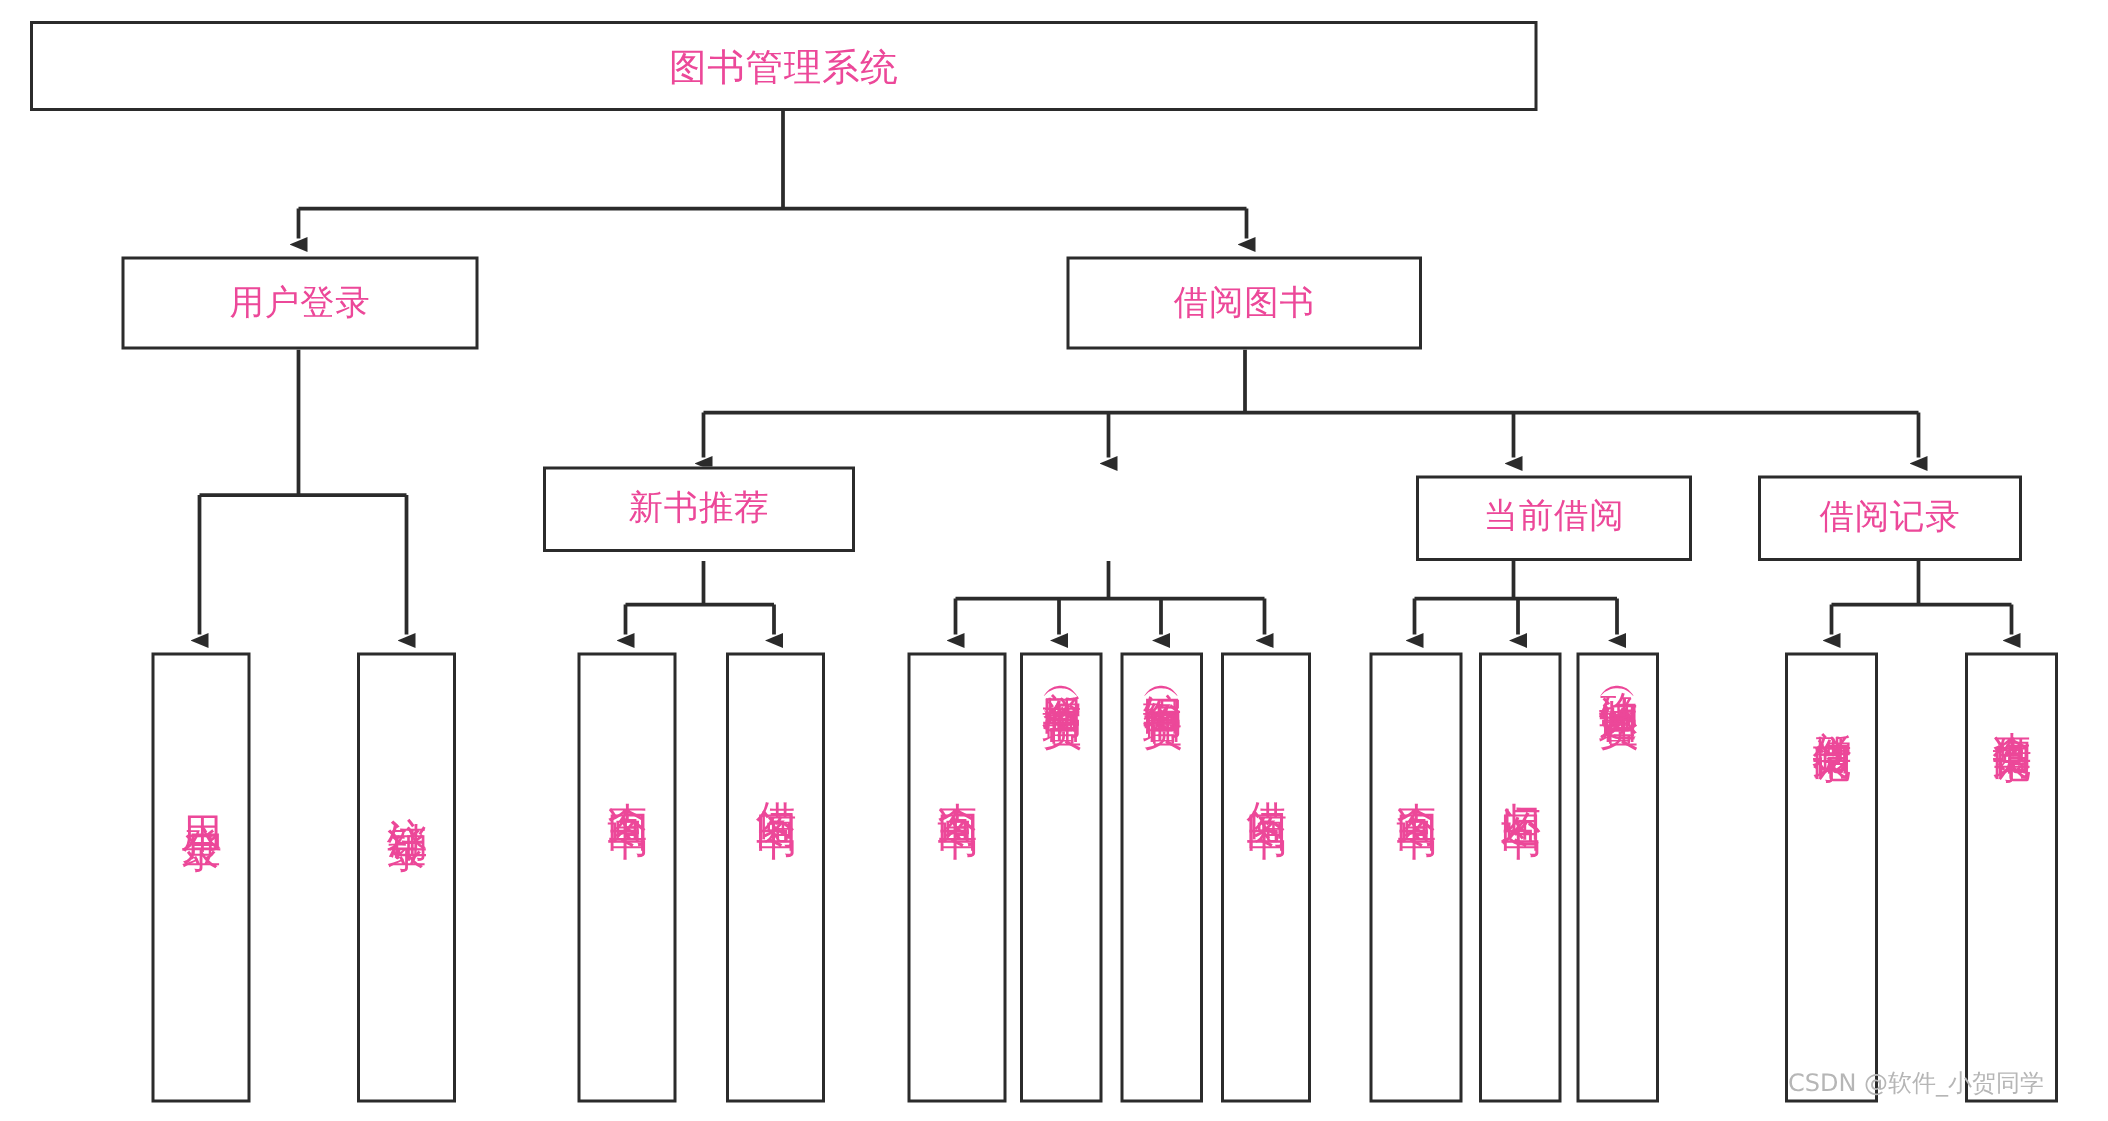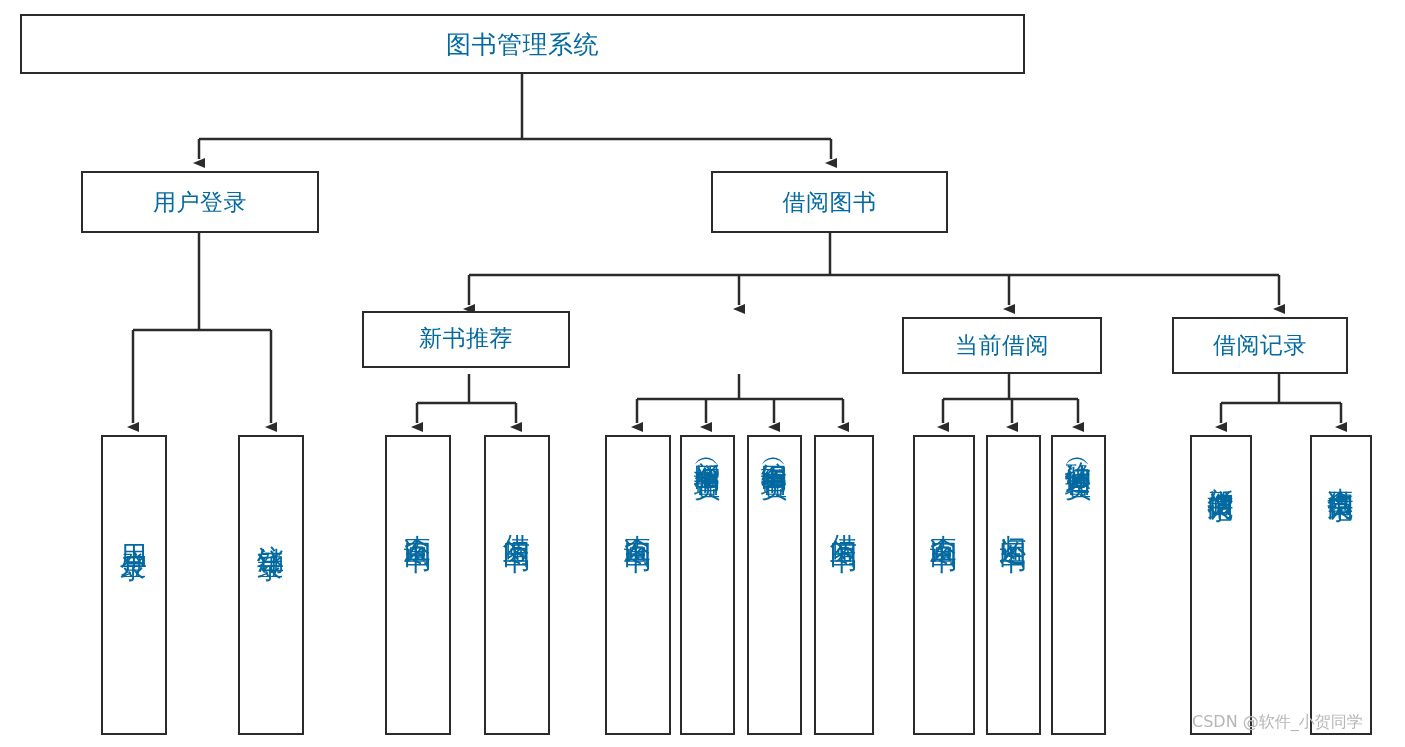--- a/index.html
+++ b/index.html
@@ -24,21 +24,21 @@
     pointer-events: none;
   }
   .node {
     position: absolute;
     box-sizing: border-box;
     border: 2.5px solid #2b2b2b;
     background: #ffffff;
     display: flex;
     align-items: center;
     justify-content: center;
-    color: #0369a1;
+    color: #ec4899;
   }
   .node .label {
     display: block;
     text-align: center;
     line-height: 1.08;
     letter-spacing: 0.5px;
   }
   
   .node.horiz .label {
     font-size: 24px;
@@ -139,21 +139,21 @@
   <div class="node horiz mid" style="left:81px; top:171px; width:238px; height:62px;">
     <span class="label">用户登录</span>
   </div>
   <div class="node horiz mid" style="left:711px; top:171px; width:237px; height:62px;">
     <span class="label">借阅图书</span>
   </div>
 
   <div class="node horiz mid" style="left:362px; top:311px; width:208px; height:57px;font-family:Liberation Serif, serif;">
     <span class="label">新书推荐</span>
   </div>
-  <div class="node horiz mid" style="left:902px; top:317px; width:200px; height:57px;">
+  <div class="node horiz mid" style="left:944px; top:317px; width:184px; height:57px;font-family:Liberation Mono, monospace;">
     <span class="label">当前借阅</span>
   </div>
   <div class="node horiz mid" style="left:1172px; top:317px; width:176px; height:57px;">
     <span class="label">借阅记录</span>
   </div>
 
   <div class="node leaf" style="left:101px; top:435px; width:66px; height:300px; padding-top:86px;">
     <span class="label">用户登录</span>
   </div>
   <div class="node leaf" style="left:238px; top:435px; width:66px; height:300px; padding-top:86px;">

